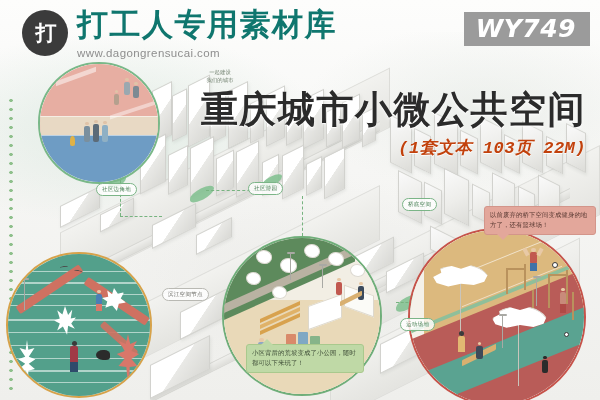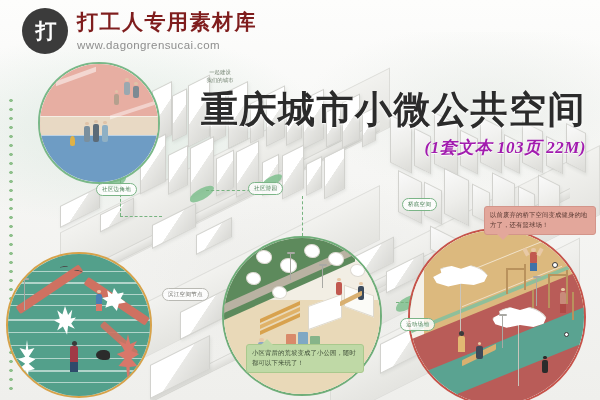--- a/index.html
+++ b/index.html
@@ -76,21 +76,21 @@
   .logo-mark {
     width:46px; height:46px; border-radius:50%;
     background:#3b3b3b; color:#fff;
     display:flex; align-items:center; justify-content:center;
     font-size:21px; font-weight:700; letter-spacing:-2px;
     font-family:"DejaVu Sans",sans-serif;
     flex:0 0 auto;
   }
   .logo-text { display:flex; flex-direction:column; justify-content:center; }
   .logo-cn {
-    font-size:21px; font-weight:700; color:#7f1d1d;
+    font-size:31px; font-weight:700; color:#0f766e;
     letter-spacing:1.5px; line-height:1.05;
     font-family:"DejaVu Sans","Liberation Sans",sans-serif;
   }
   .logo-url {
     font-size:11.5px; color:#8e8e8e; letter-spacing:.4px;
     margin-top:6px; font-family:"Liberation Sans",sans-serif;
   }
 
   
   .code-badge {
@@ -108,23 +108,23 @@
     text-align:right; width:400px;margin-top:32px;
   }
   .title-l1, .title-l2 {
     font-size:37px; font-weight:700; color:#2b2b2b;
     letter-spacing:1.5px; line-height:1.18;
     font-family:"DejaVu Sans","Liberation Sans",sans-serif;
     text-shadow:0 1px 0 rgba(255,255,255,.85), 0 2px 4px rgba(255,255,255,.6);
   }
   .title-sub {
     margin-top:4px;
-    font-size:17px; font-weight:700; font-style:italic; color:#a21caf;
+    font-size:17px; font-weight:700; font-style:italic; color:#c2410c;
     letter-spacing:.5px;
-    font-family:Liberation Serif, serif;
+    font-family:Liberation Mono, monospace;
     text-shadow:0 1px 0 rgba(255,255,255,.85);
   }
 
   
   .circ {
     position:absolute; border-radius:50%; overflow:hidden;
   }
   .circ-river { left:38px; top:62px; width:122px; height:122px; border:2px solid #79b888; }
   .circ-terrace { left:6px; top:252px; width:146px; height:146px; border:2.5px solid #d6a24a; }
   .circ-street { left:222px; top:236px; width:160px; height:160px; border:2.5px solid #6fae79; }
@@ -491,19 +491,20 @@
   <div class="bubble bub-park">小区背后的荒坡变成了小公园，随时都可以下来玩了！</div>
 
   <div class="logo-wrap">
     <div class="logo-mark">打</div>
     <div class="logo-text">
       <div class="logo-cn">打工人专用素材库</div>
       <div class="logo-url">www.dagongrensucai.com</div>
     </div>
   </div>
 
+  <div class="code-badge">WY749</div>
 
   <div class="title-block">
     <div class="title-l1">重庆城市小微公共空间</div>
     <div class="title-sub">(1套文本 103页 22M)</div>
   </div>
 
 </div>
 
 </body></html>

